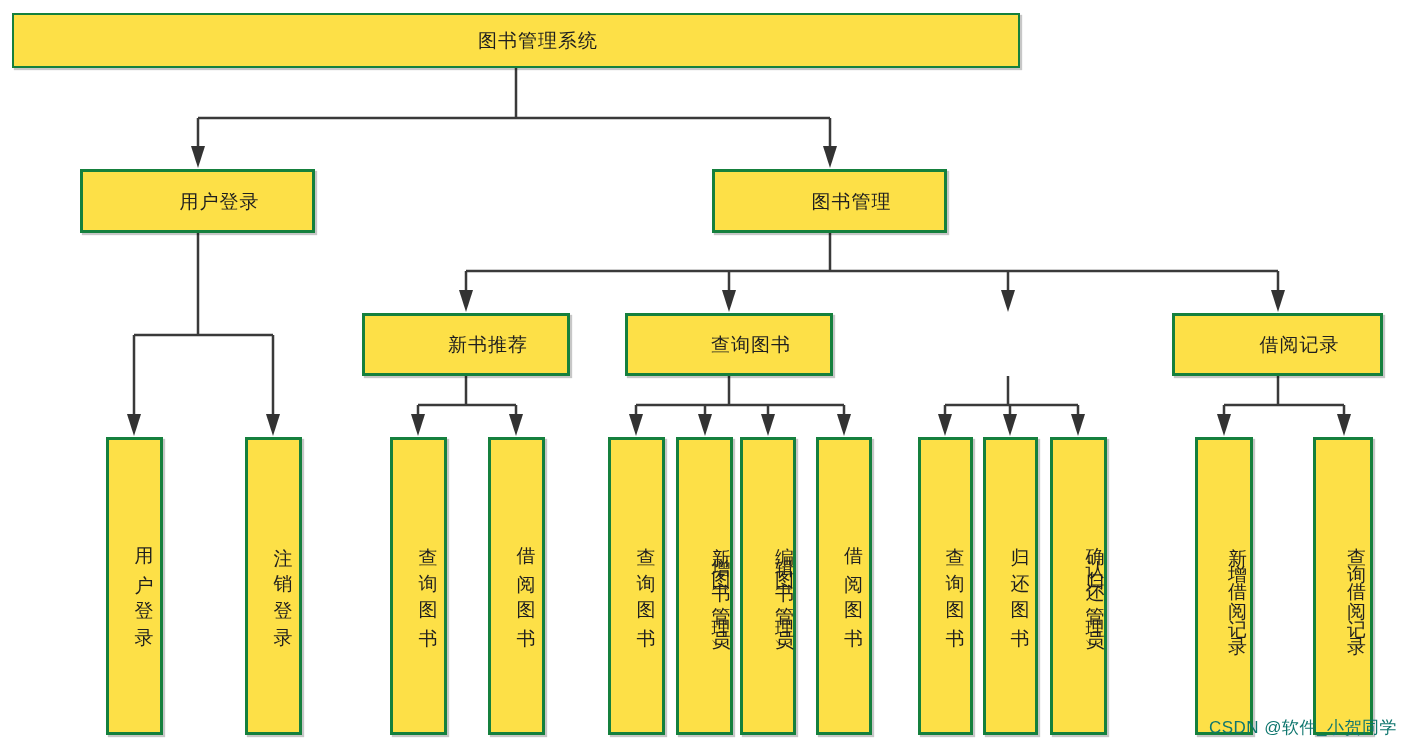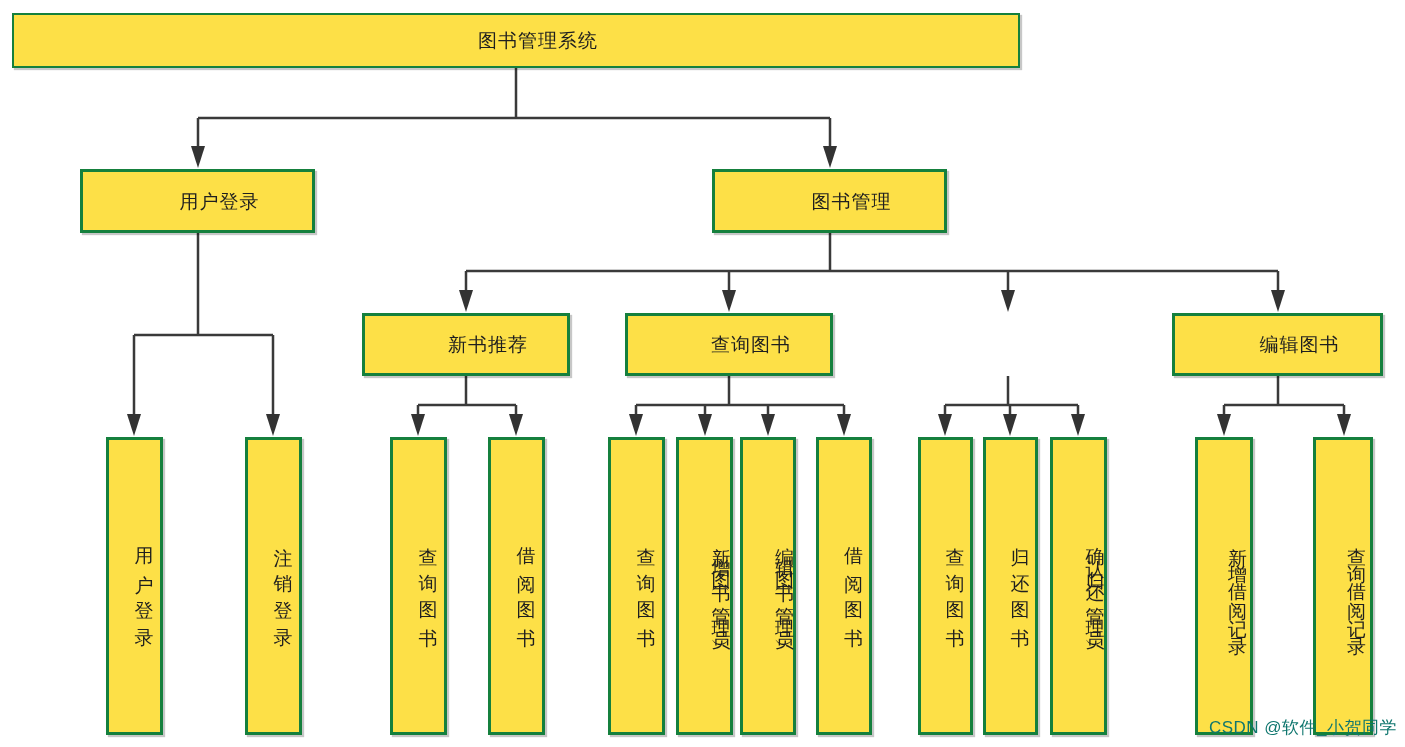--- a/index.html
+++ b/index.html
@@ -84,21 +84,21 @@
     <span class="lbl h">图书管理</span>
   </div>
 
   <div class="node" style="left:362px;top:313px;width:208px;height:63px">
     <span class="lbl h">新书推荐</span>
   </div>
   <div class="node" style="left:625px;top:313px;width:208px;height:63px">
     <span class="lbl h">查询图书</span>
   </div>
   <div class="node" style="left:1172px;top:313px;width:211px;height:63px">
-    <span class="lbl h">编辑图书</span>
+    <span class="lbl h">借阅记录</span>
   </div>
 
   <div class="node" style="left:106px;top:437px;width:57px;height:298px">
     <span class="lbl v v4">用户登录</span>
   </div>
   <div class="node" style="left:245px;top:437px;width:57px;height:298px">
     <span class="lbl v v4">注销登录</span>
   </div>
 
   <div class="node" style="left:390px;top:437px;width:57px;height:298px">

